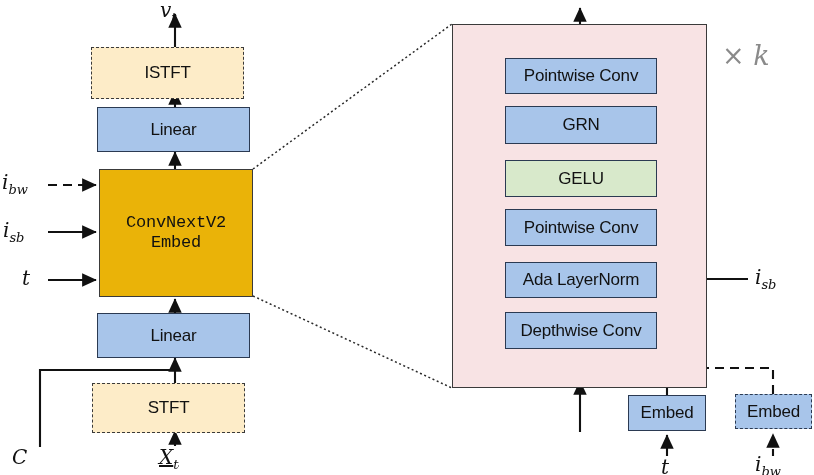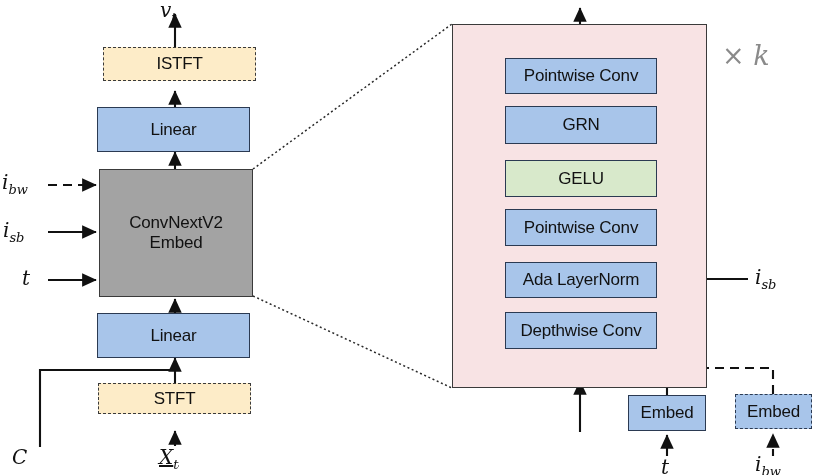--- a/index.html
+++ b/index.html
@@ -13,21 +13,21 @@
   .node{
     position:absolute;box-sizing:border-box;
     display:flex;align-items:center;justify-content:center;
     font-size:17px;color:#111;white-space:nowrap;
     letter-spacing:-0.2px;
   }
   .blue{background:#a8c5ea;border:1.4px solid #2b3a52;}
   .blue-dashed{background:#a8c5ea;border:1.6px dashed #2b3a52;}
   .yellow-dashed{background:#fdecc8;border:1.5px dashed #3a3a3a;}
   .green{background:#d8e9cb;border:1.4px solid #2b3a52;}
-  .pinkbox{background:#a3a3a3;border:1.4px solid #3a3a3a;}
+  .pinkbox{background:#eab308;border:1.4px solid #3a3a3a;font-family:Liberation Mono, monospace;}
   .panel{background:#f8e3e4;border:1.5px solid #3a3a3a;}
   .mlabel{
     position:absolute;font-family:"DejaVu Serif",serif;font-style:italic;
     font-size:20px;color:#111;white-space:nowrap;
   }
   .mlabel sub{font-size:13px;font-style:italic;}
   .xk{
     position:absolute;color:#8a8a8a;font-family:"DejaVu Serif",serif;
     font-size:27px;white-space:nowrap;
   }
@@ -108,32 +108,32 @@
       <path d="M574.5,36 H585.5 M580,30.5 V41.5" stroke="#e9e9e9" stroke-width="2.4" stroke-linecap="round"></path>
     </g>
     <g>
       <circle cx="580" cy="368" r="11" fill="#8f8f8f" stroke="#6e6e6e" stroke-width="1.2"></circle>
       <path d="M574.5,368 H585.5 M580,362.5 V373.5" stroke="#e9e9e9" stroke-width="2.4" stroke-linecap="round"></path>
     </g>
   </svg>
 
   <div class="node panel" style="left:452px;top:24px;width:255px;height:364px;"></div>
 
-  <div class="node yellow-dashed" style="left:103px;top:47px;width:153px;height:34px;">ISTFT</div>
+  <div class="node yellow-dashed" style="left:91px;top:47px;width:153px;height:52px;">ISTFT</div>
 
   <div class="node blue" style="left:97px;top:107px;width:153px;height:45px;">Linear</div>
 
   <div class="node pinkbox two-line" style="left:99px;top:169px;width:154px;height:128px;">
     <span>ConvNextV2</span>
     <span>Embed</span>
   </div>
 
   <div class="node blue" style="left:97px;top:313px;width:153px;height:45px;">Linear</div>
 
-  <div class="node yellow-dashed" style="left:98px;top:383px;width:153px;height:31px;">STFT</div>
+  <div class="node yellow-dashed" style="left:92px;top:383px;width:153px;height:50px;">STFT</div>
 
   <div class="mlabel" style="left:160px;top:-2px;">
     <span>v</span><sub>t</sub>
   </div>
 
   <div class="mlabel" style="left:2px;top:170px;">
     <span>i</span><sub>bw</sub>
   </div>
 
   <div class="mlabel" style="left:3px;top:218px;">

